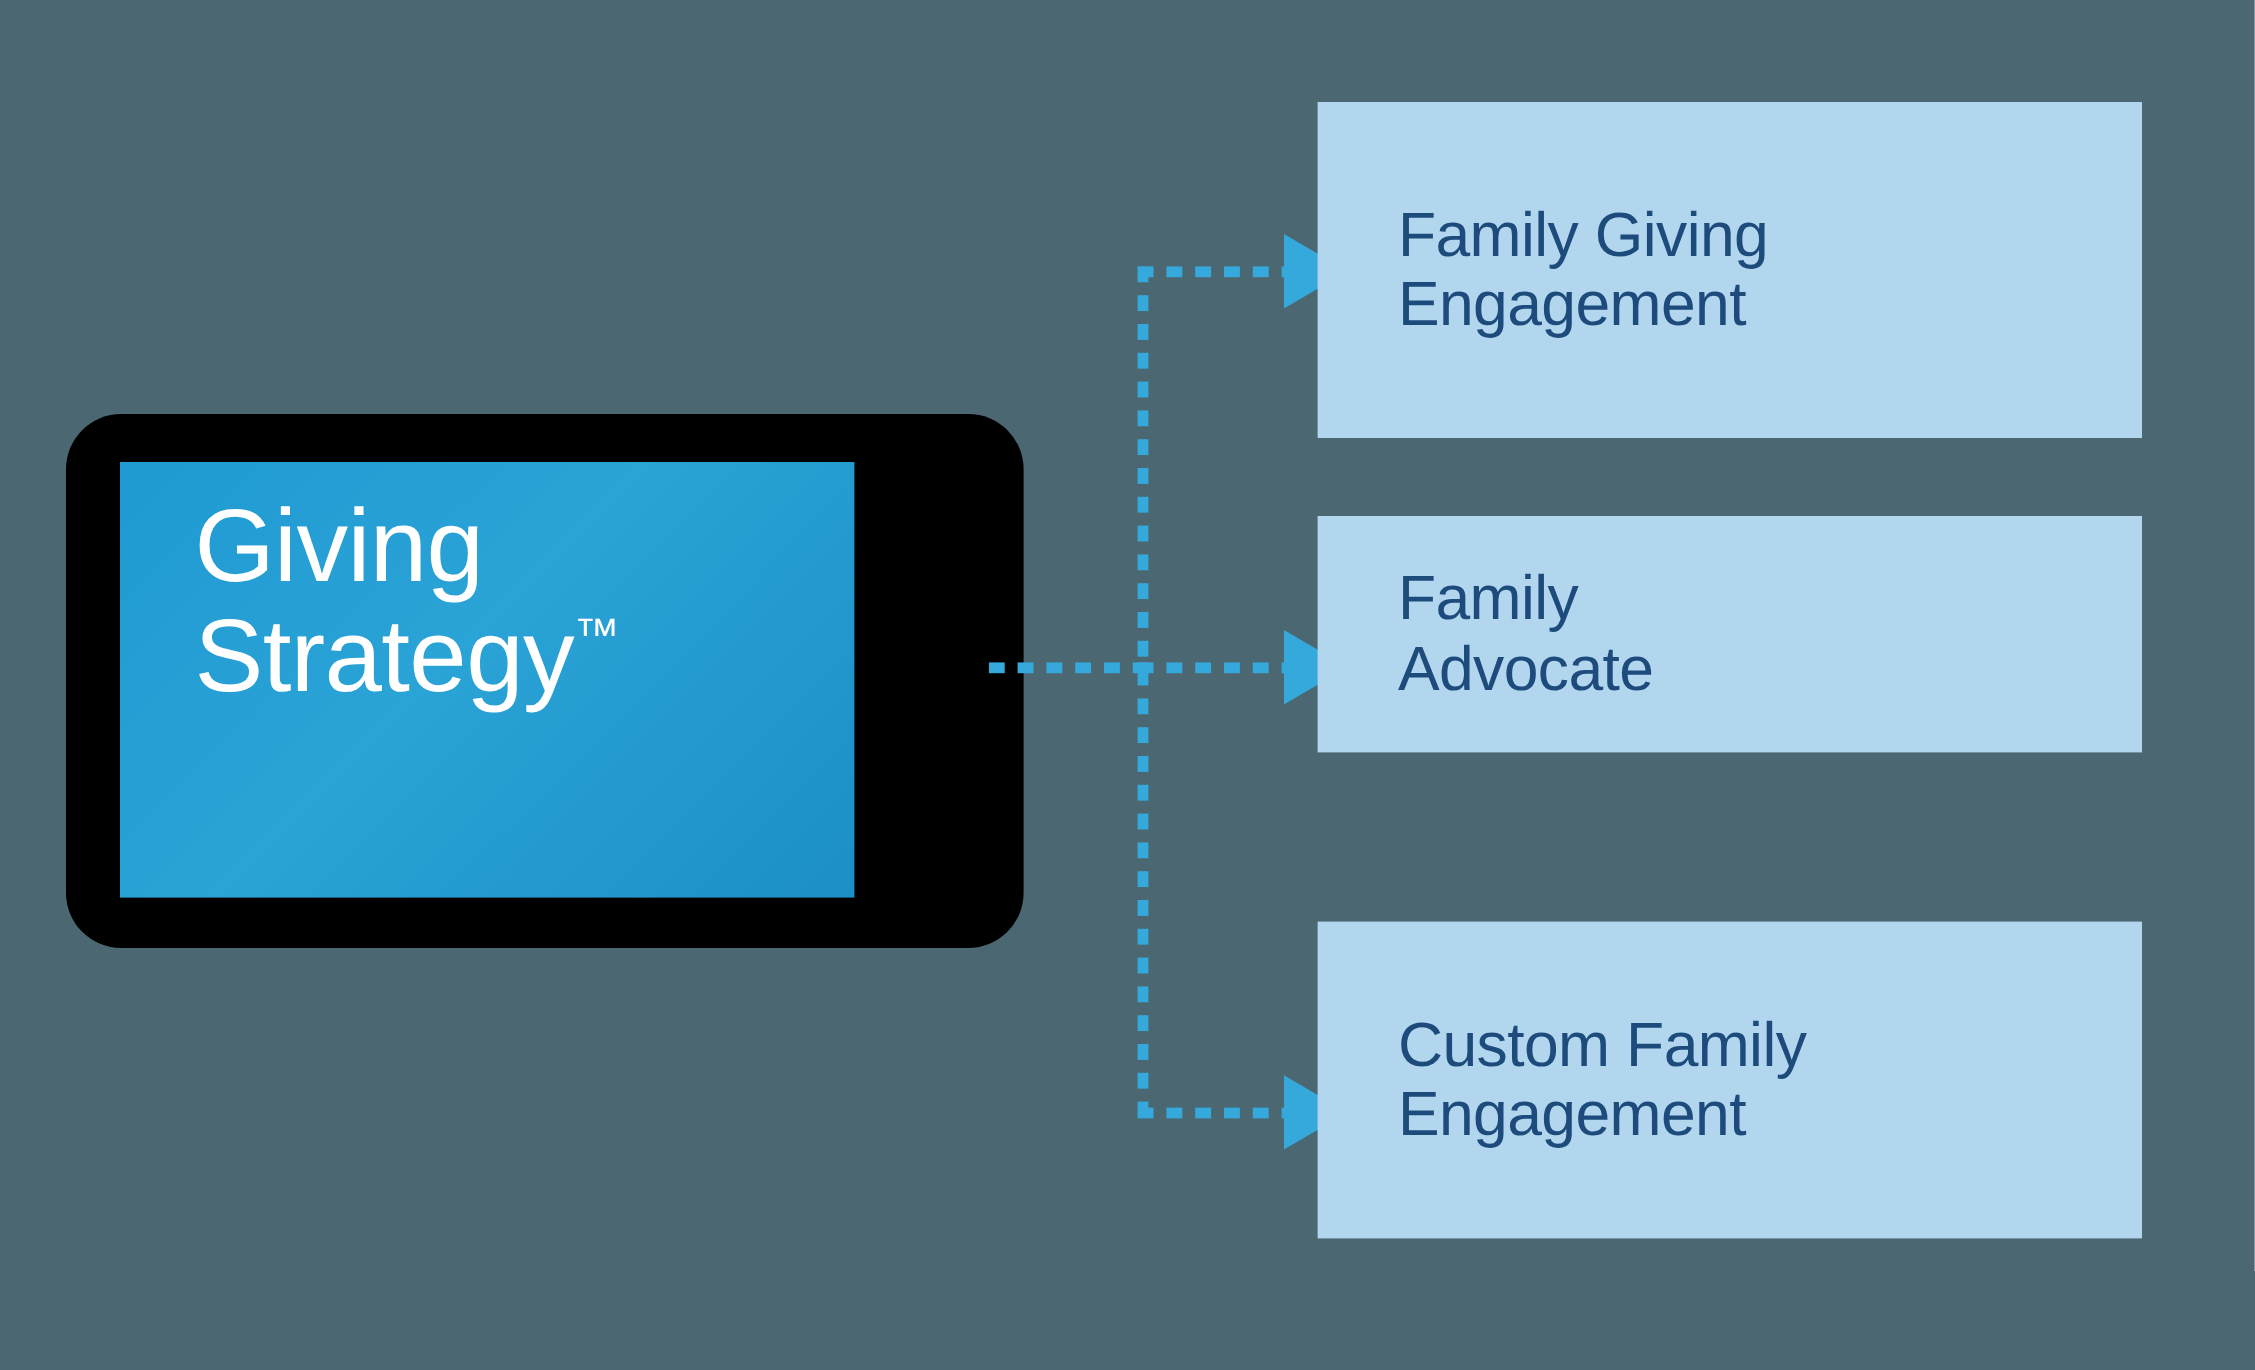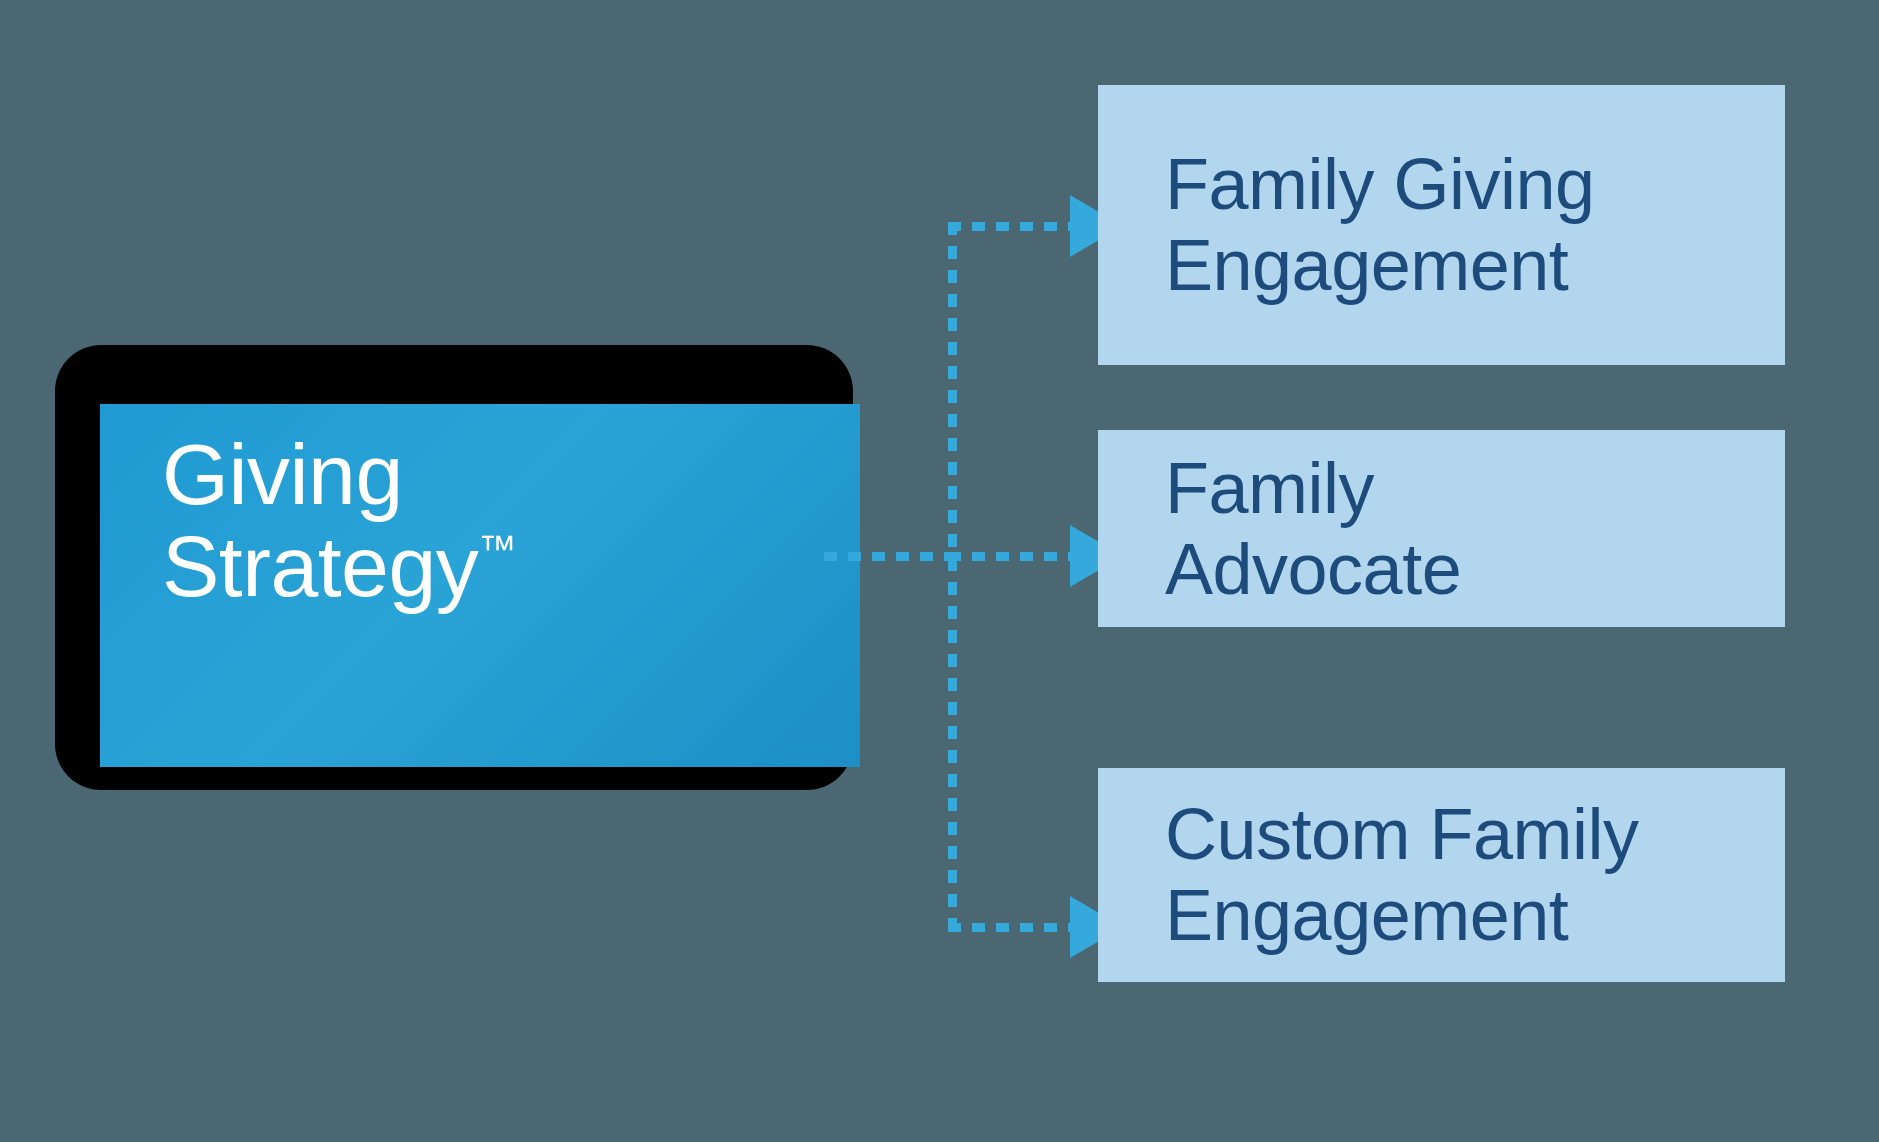--- a/index.html
+++ b/index.html
@@ -23,24 +23,23 @@
     top: 345px;
     width: 798px;
     height: 445px;
     background: #000000;
     border-radius: 46px;
   }
   #tablet-screen {
     position: absolute;
     left: 45px;
     top: 40px;
-    width: 760px;
+    width: 612px;
     height: 363px;
     background: linear-gradient(135deg, #1f9ad2 0%, #2aa3d6 45%, #1b8fc6 100%);
-    margin-top: 19px;
   }
   #tablet-screen-label {
     position: absolute;
     left: 62px;
     top: 24px;
     width: 600px;
     color: #ffffff;
     font-size: 86px;
     line-height: 1.07;
     font-weight: 300;
@@ -82,31 +81,31 @@
   .out-box {
     position: absolute;
     left: 1098px;
     width: 687px;
     background: #b2d6ee;
     display: flex;
     align-items: center;
   }
   .out-box-label {
     color: #1d4b7c;
-    font-size: 72px;
+    font-size: 52px;
     line-height: 1.12;
     font-weight: 400;
     padding-left: 67px;
     padding-right: 20px;
     white-space: pre-line;
     letter-spacing: -0.5px;
   }
   #box-1 { top: 85px;  height: 280px; }
   #box-2 { top: 430px; height: 197px; }
-  #box-3 { top: 768px; height: 214px; }
+  #box-3 { top: 768px; height: 264px; }
 </style>
 </head>
 <body>
 
 <div id="stage">
 
   <div id="tablet">
     <div id="tablet-screen">
       <div id="tablet-screen-label"><span>Giving
 Strategy</span><span class="tm-mark">™</span></div>

